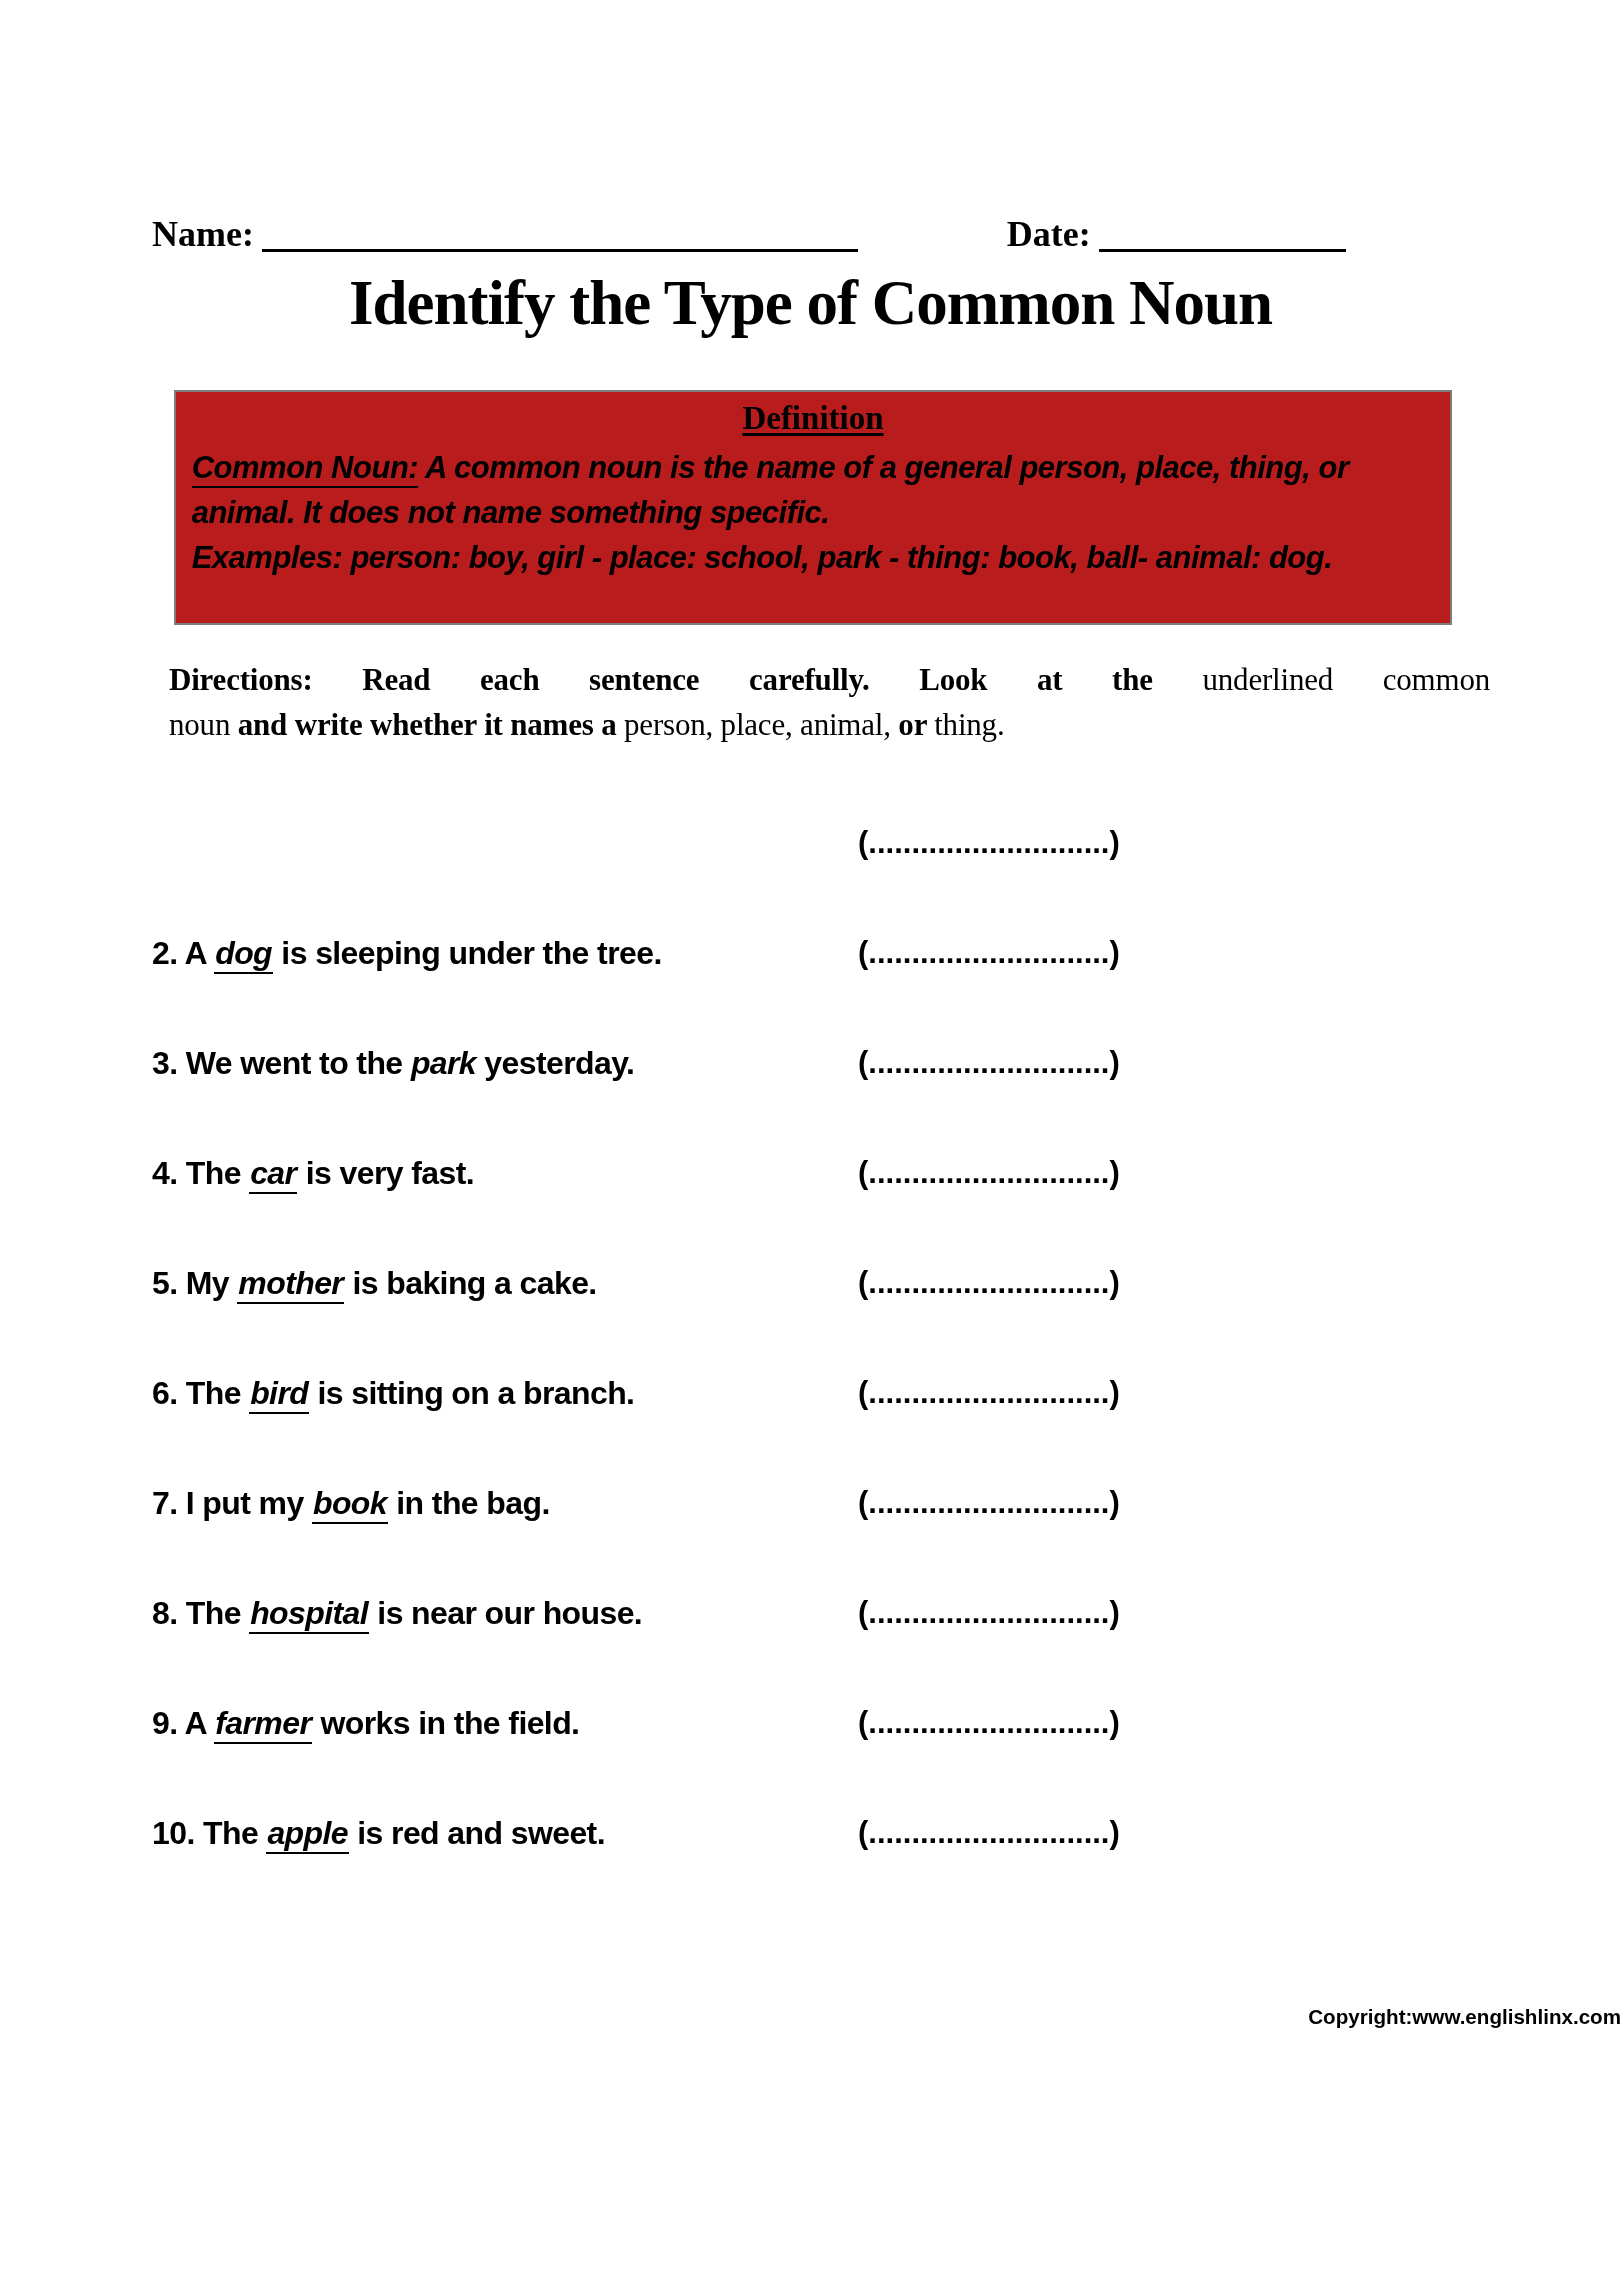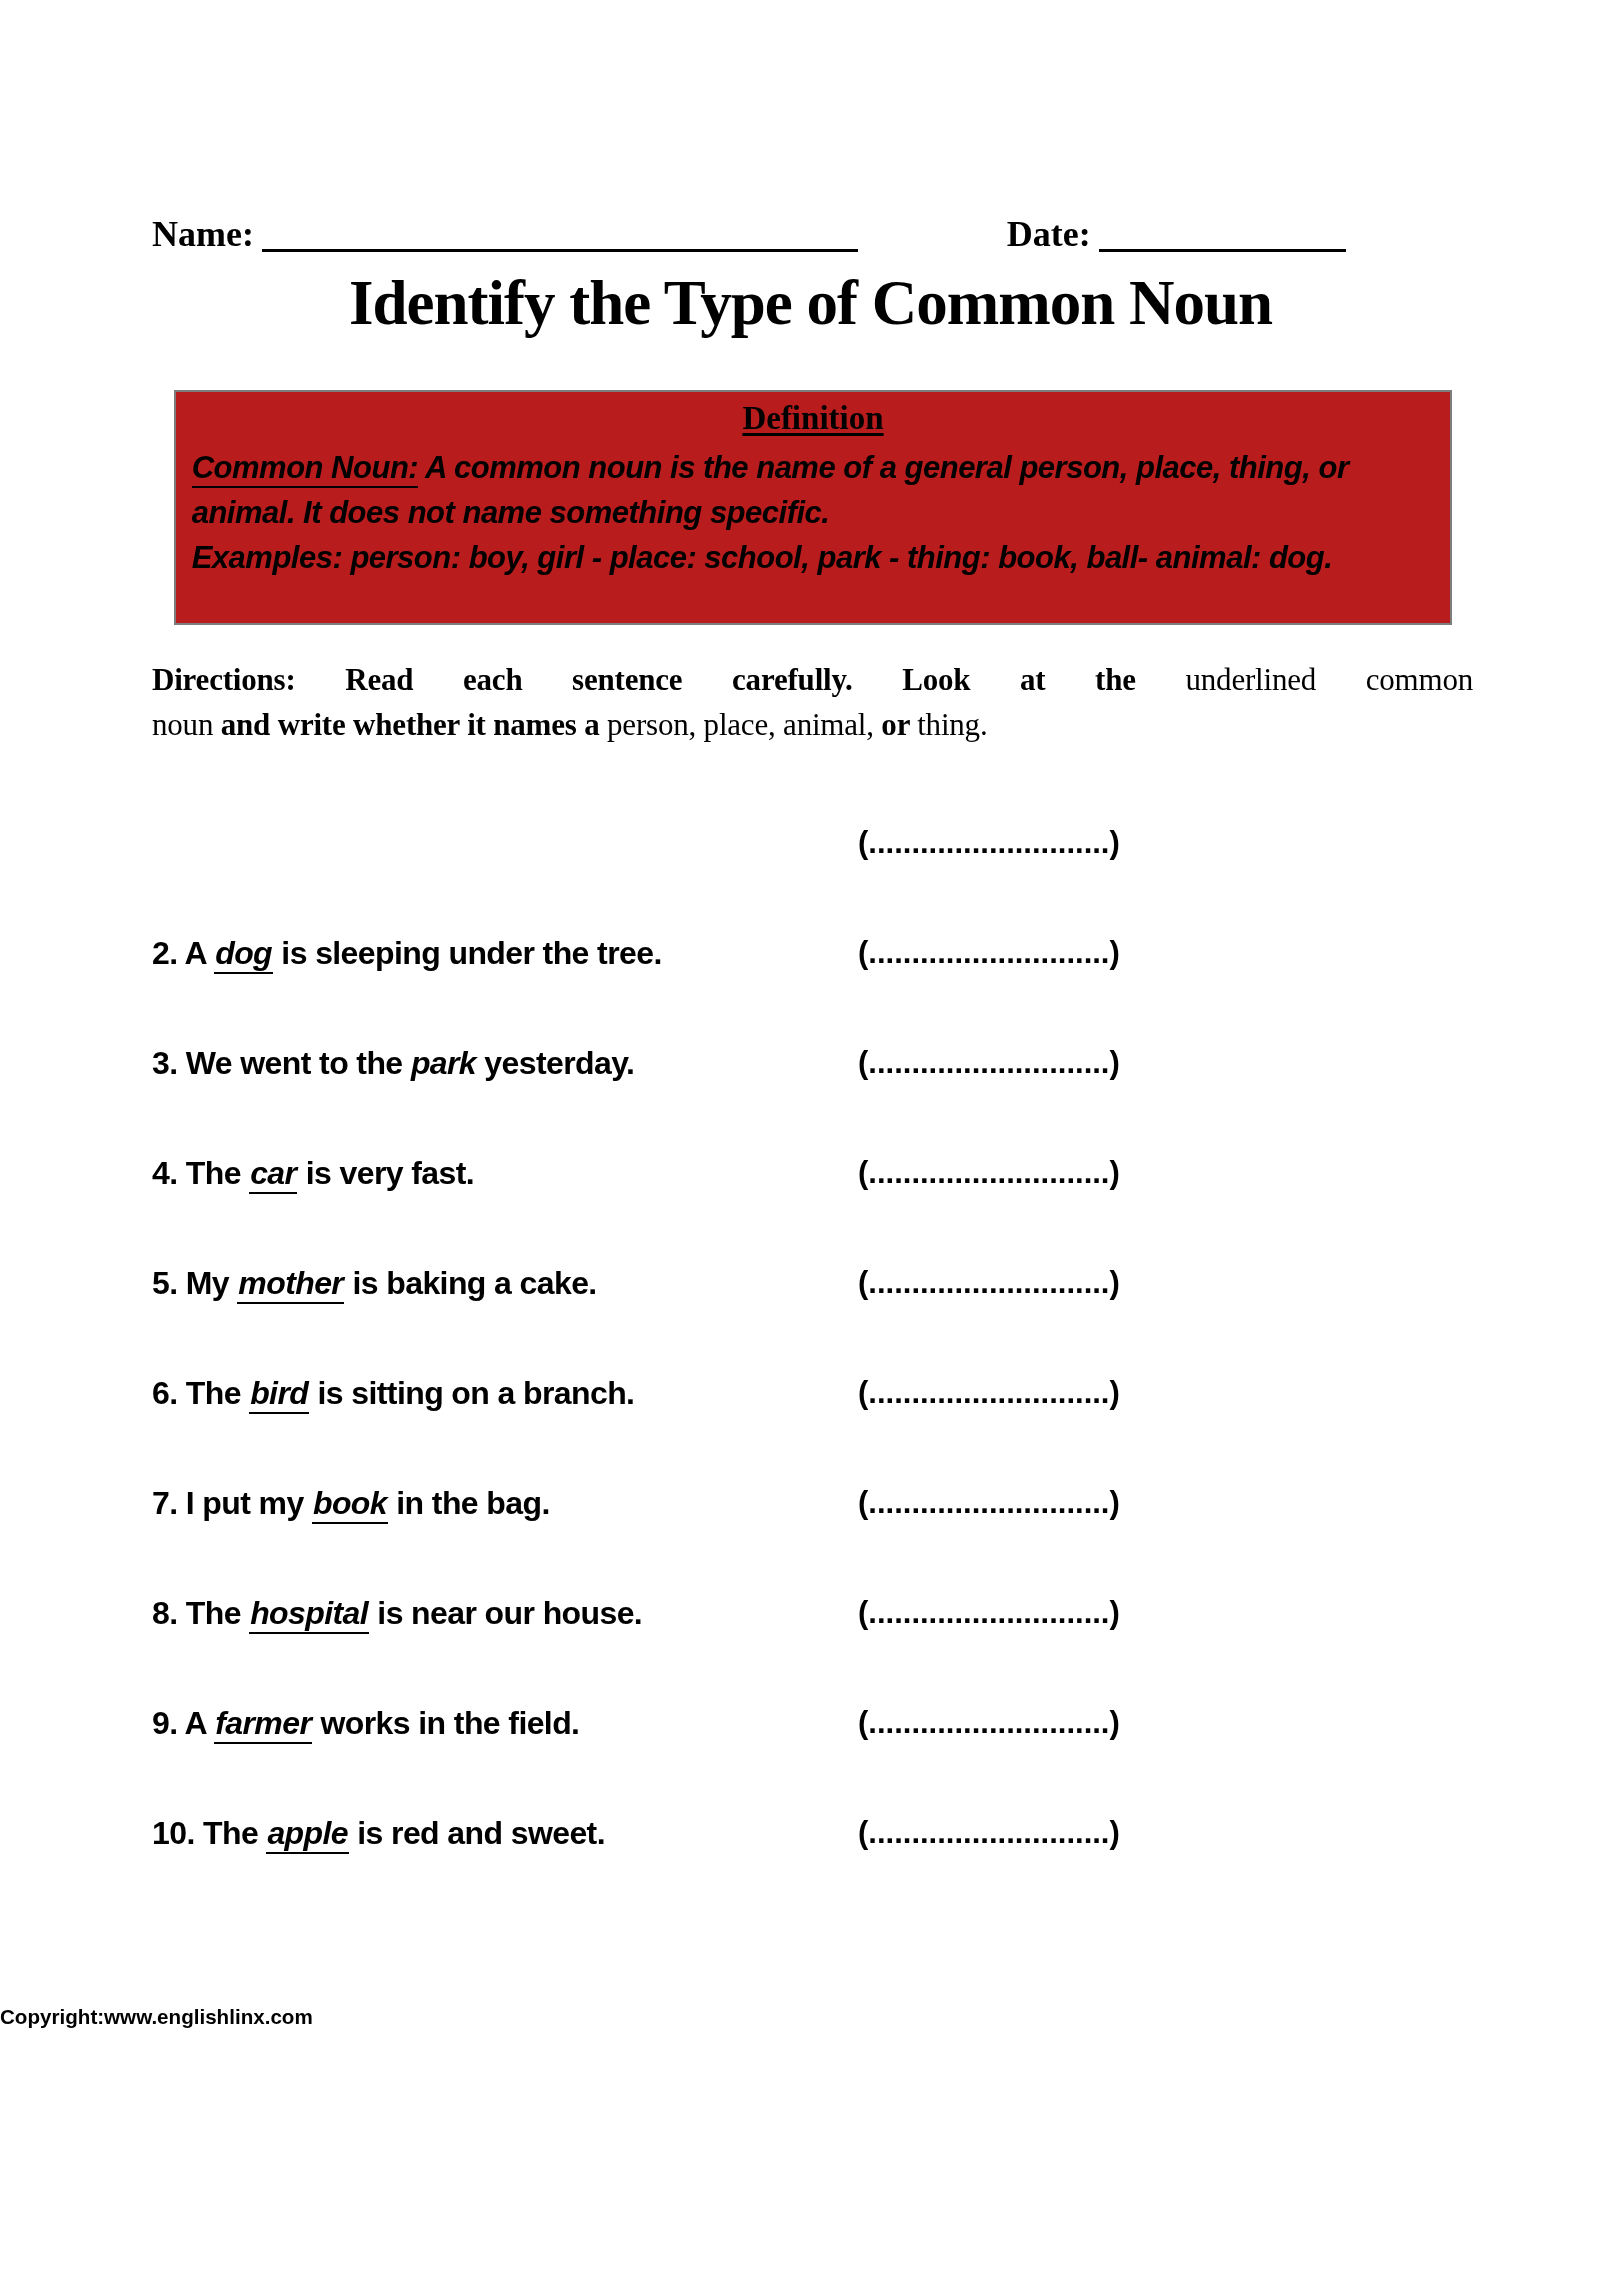--- a/index.html
+++ b/index.html
@@ -52,21 +52,21 @@
   .def-term {
     border-bottom:2.9px solid #000; padding-bottom:1px;
   }
 
   
   .directions {
     position:absolute; top:657px; left:152px; width:1321px;
     font-family:"Liberation Serif", serif; font-size:31px;
     line-height:45px; letter-spacing:-0.2px;
   }
-  .dir-line { width:100%; }
+  .dir-line { width:100%;margin-left:17px; }
   .dir-justify { text-align:justify; text-align-last:justify; }
   .dir-bold { font-weight:bold; }
 
   
   .sentence-list { position:absolute; top:825px; left:152px; width:1321px; }
   .item {
     position:relative; height:43px; margin-bottom:67px;
     font-weight:bold; font-size:32px; letter-spacing:-0.6px; white-space:nowrap;
   }
   .noun { font-style:italic; }
@@ -75,21 +75,21 @@
     padding:0 1px 2px 1px; line-height:33px;
   }
   .blank {
     position:absolute; left:706px; top:0;
     font-weight:bold; font-size:31px; letter-spacing:0;
   }
 
   
   .copyright {
     position:absolute; top:2005px; left:0; width:100%;
-    text-align:left; font-weight:bold; font-size:20.6px;
+    text-align:right; font-weight:bold; font-size:20.6px;
   }
 </style>
 </head>
 <body>
 
 <div class="page">
 
   <div class="header-row">
     <span class="label-serif">Name:</span>
     <div class="write-line name-line"></div>

